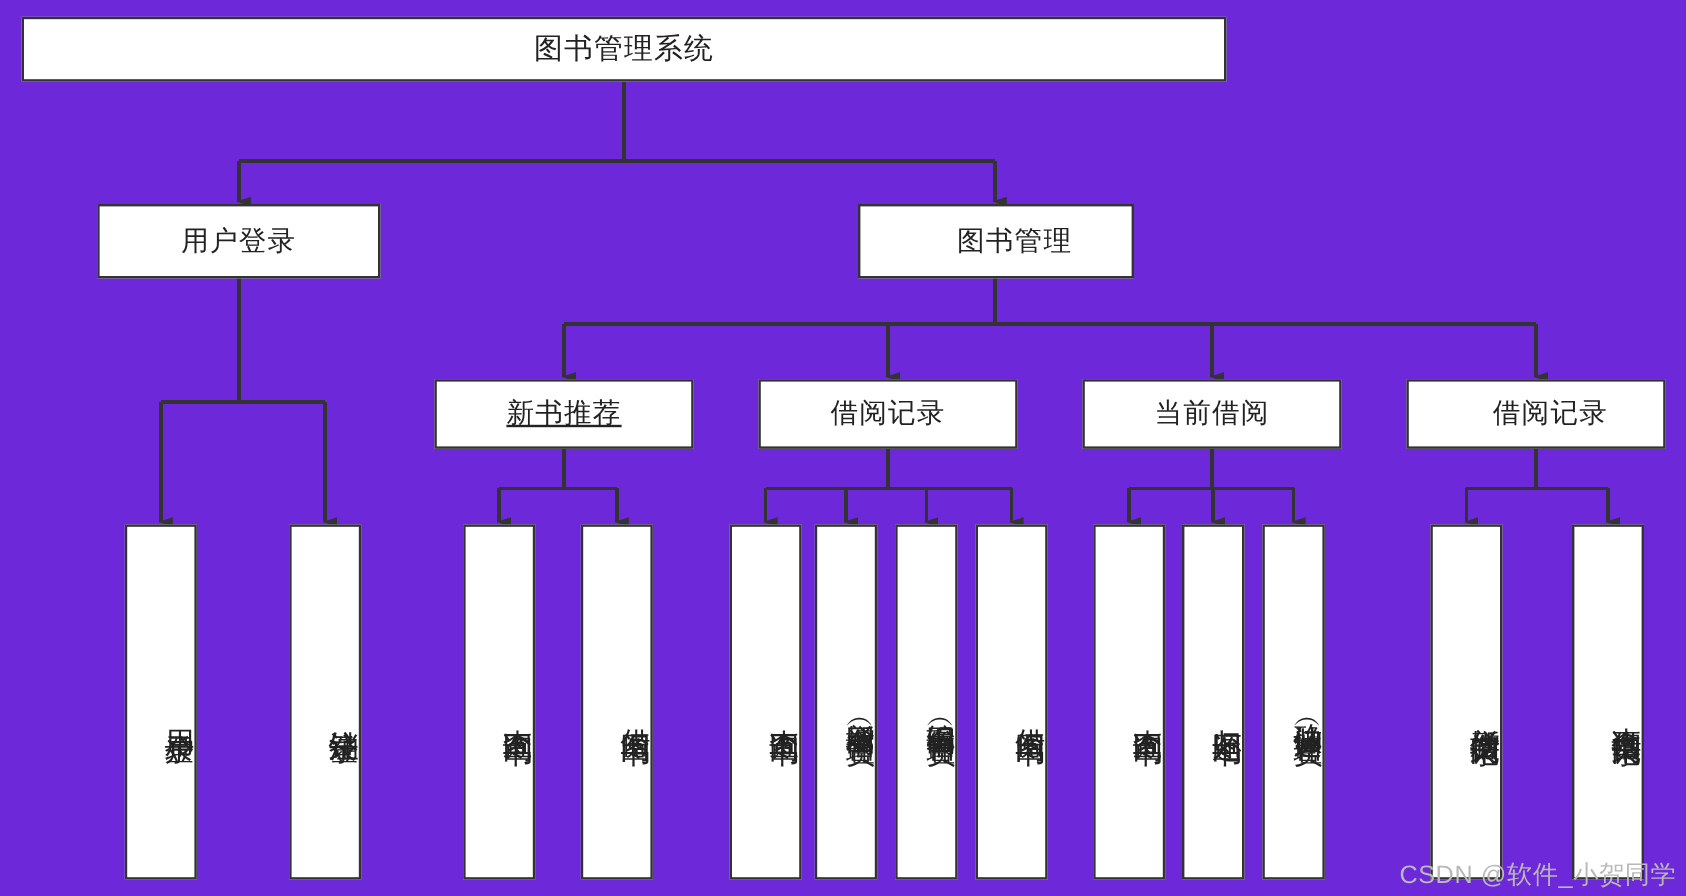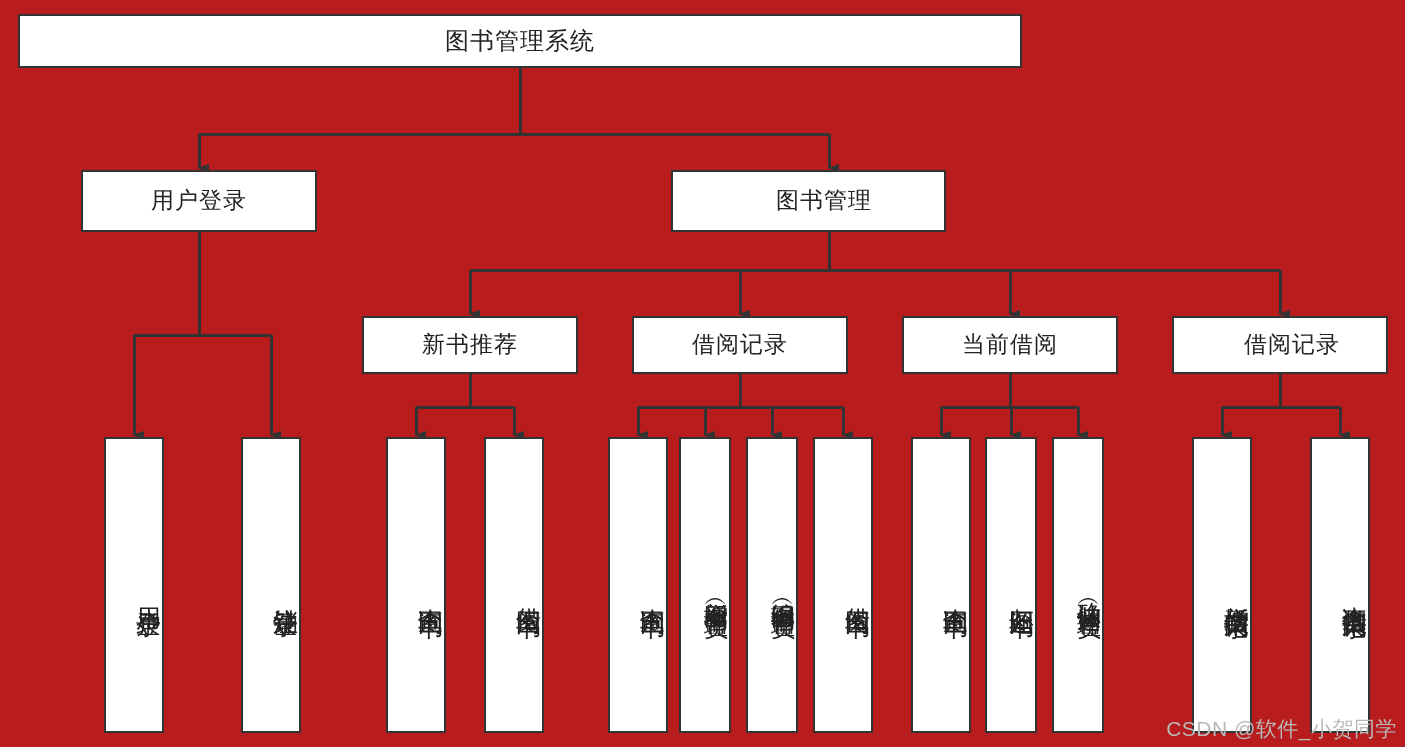--- a/index.html
+++ b/index.html
@@ -9,21 +9,21 @@
     background: #ffffff;
   }
   body {
     font-family: "Liberation Sans", "DejaVu Sans", sans-serif;
     color: #1a1a1a;
   }
   #diagram-canvas {
     position: relative;
     width: 1405px;
     height: 747px;
-    background: #b91c1c;
+    background: #6d28d9;
     overflow: hidden;
   }
   #edge-layer {
     position: absolute;
     left: 0;
     top: 0;
     width: 1405px;
     height: 747px;
     pointer-events: none;
   }
@@ -127,26 +127,26 @@
   </svg>
 
   <div class="node node-h node-root" style="left: 18px; top: 14px; width: 1004px; height: 54px;">
     <span>图书管理系统</span>
   </div>
 
   <div id="level2-layer">
       <div class="node node-h" style="left: 81px; top: 170px; width: 236px; height: 62px;">
         <span class="hlabel">用户登录</span>
       </div>
-      <div class="node node-h" style="left: 671px; top: 170px; width: 275px; height: 62px; padding-left: 31px;">
+      <div class="node node-h" style="left: 715px; top: 170px; width: 230px; height: 62px; padding-left: 31px;">
         <span class="hlabel">图书管理</span>
       </div>
     </div>
   <div id="level3-layer">
-      <div class="node node-h" style="left: 362px; top: 316px; width: 216px; height: 58px;">
+      <div class="node node-h" style="left: 362px; top: 316px; width: 216px; height: 58px; text-decoration: underline;">
         <span class="hlabel">新书推荐</span>
       </div>
       <div class="node node-h" style="left: 632px; top: 316px; width: 216px; height: 58px;">
         <span class="hlabel">借阅记录</span>
       </div>
       <div class="node node-h" style="left: 902px; top: 316px; width: 216px; height: 58px;">
         <span class="hlabel">当前借阅</span>
       </div>
       <div class="node node-h" style="left: 1172px; top: 316px; width: 216px; height: 58px; padding-left: 24px;">
         <span class="hlabel">借阅记录</span>

